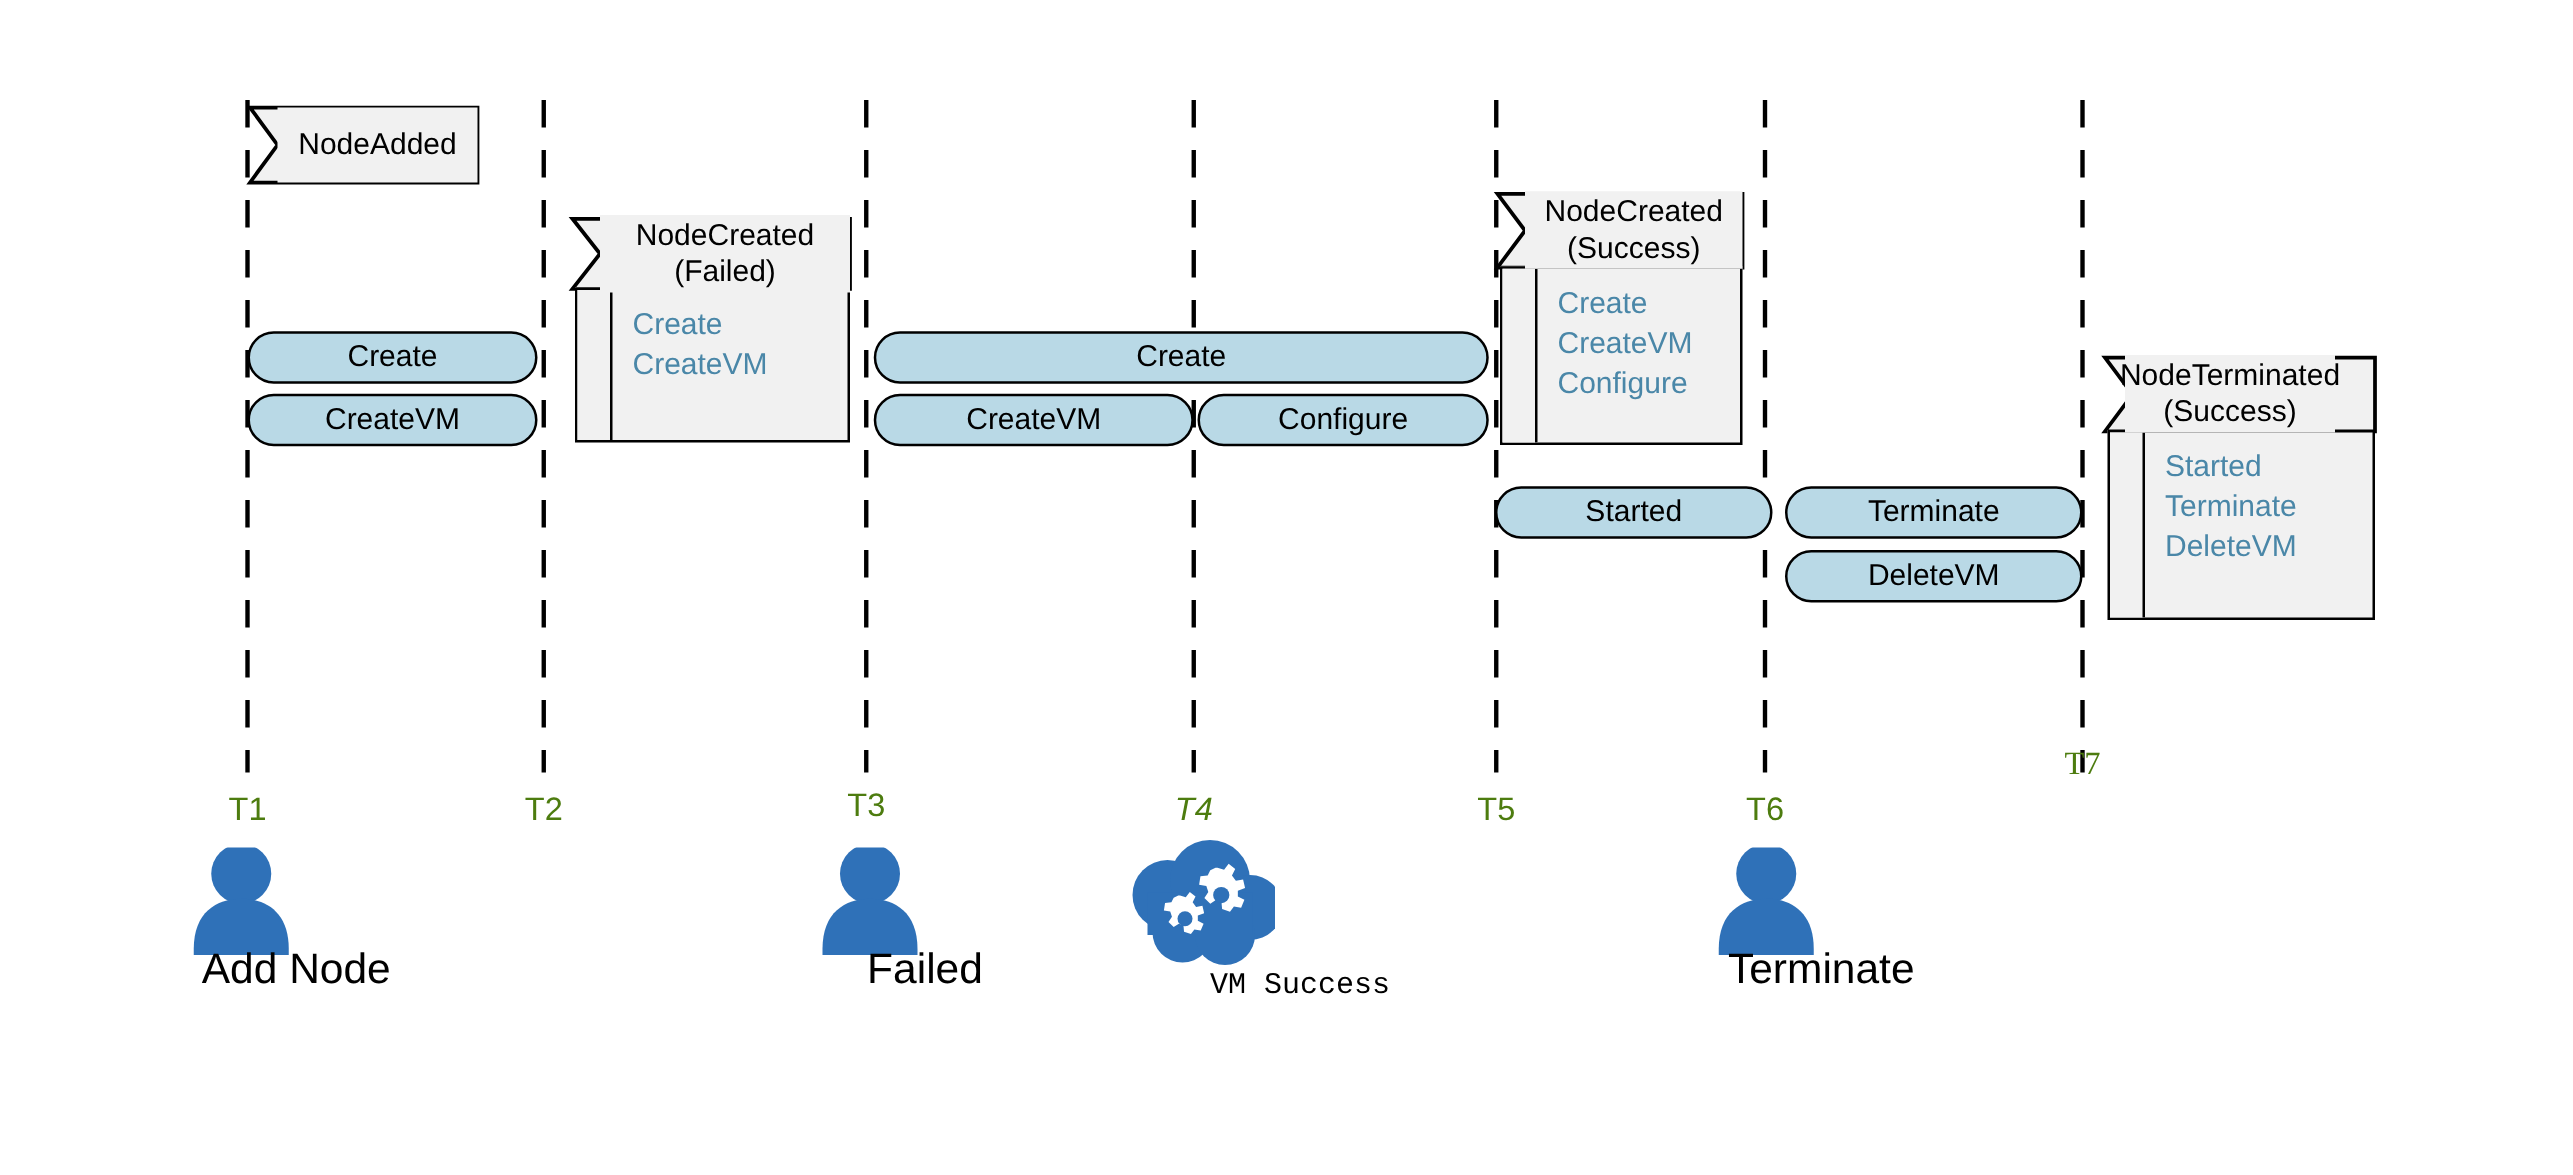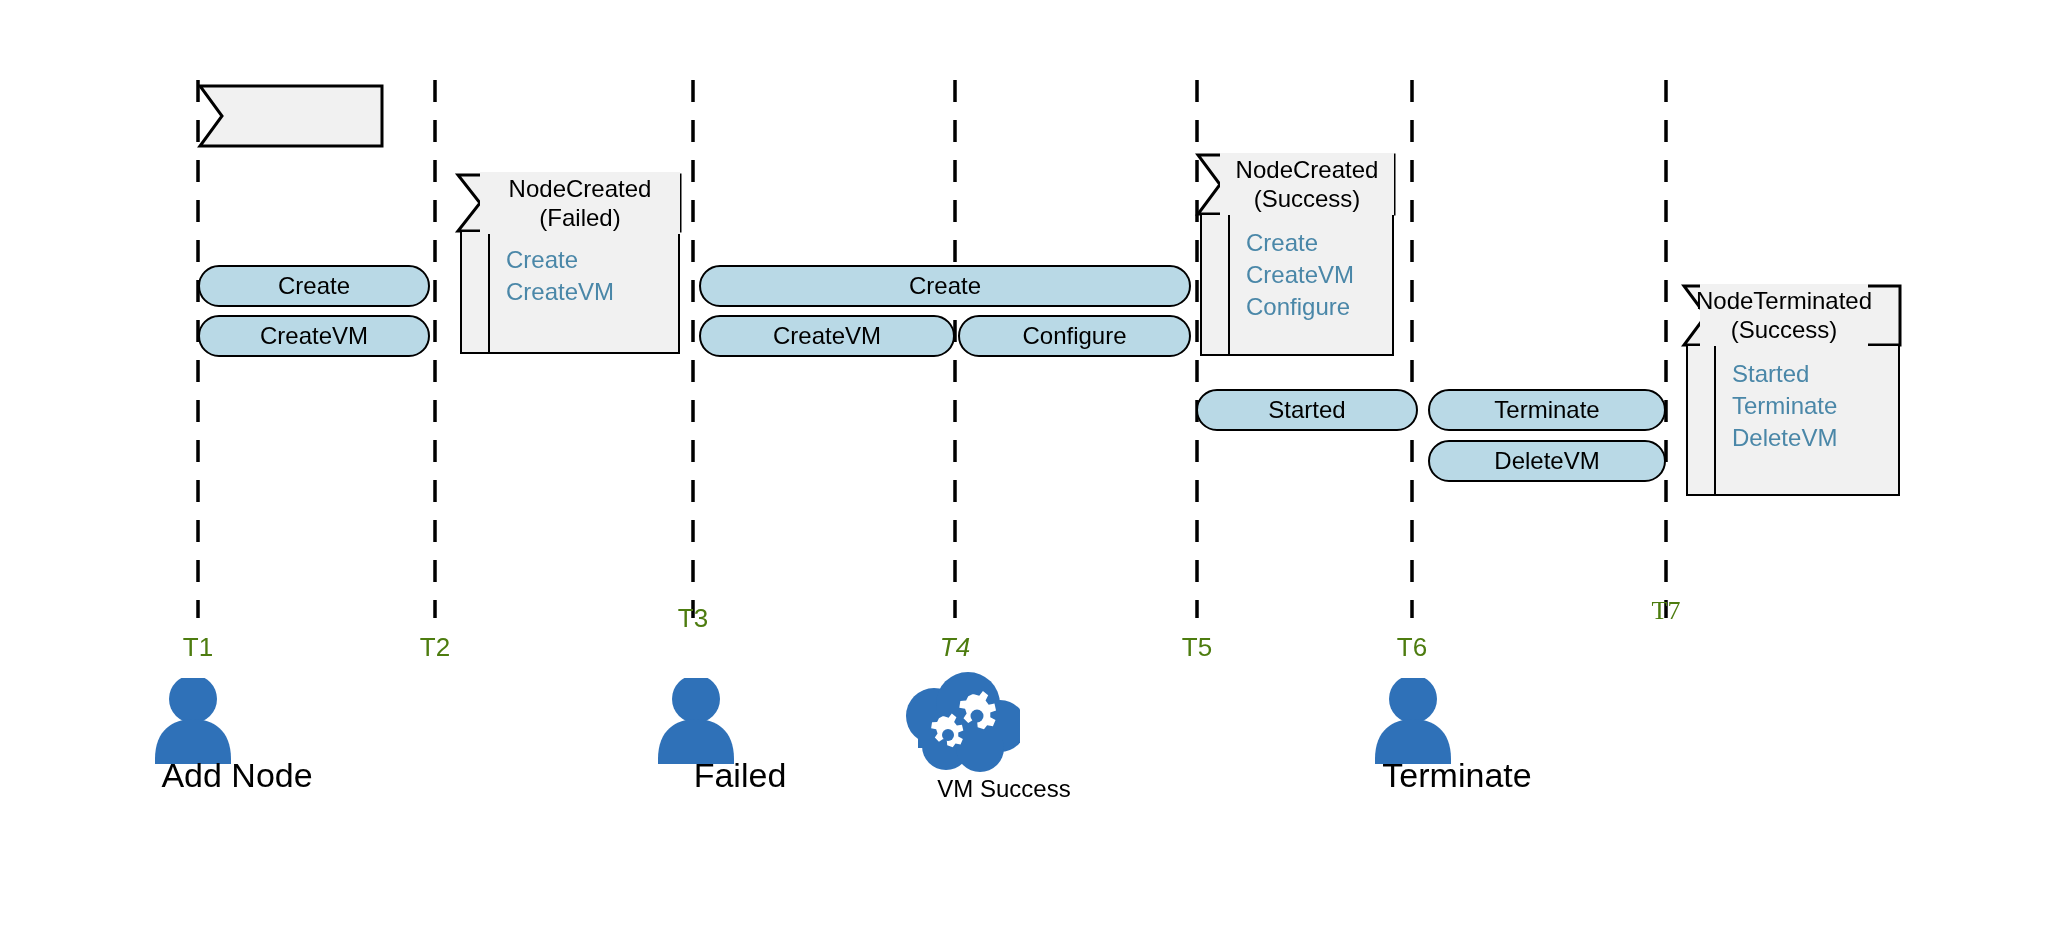--- a/index.html
+++ b/index.html
@@ -181,20 +181,23 @@
 
   <div class="state-box" style="left:1686px; top:344px; width:214px; height:152px;">
     <div class="state-gutter"></div>
     <div class="state-list">
       <span>Started</span>
       <span>Terminate</span>
       <span>DeleteVM</span>
     </div>
   </div>
 
+  <div class="evt-banner" style="left:222px; top:86px; width:160px; height:60px;">
+    <span>NodeAdded</span>
+  </div>
 
   <div class="evt-banner" style="left:480px; top:172px; width:200px; height:62px;">
     <span>NodeCreated</span>
     <span>(Failed)</span>
   </div>
 
   <div class="evt-banner" style="left:1220px; top:153px; width:174px; height:62px;">
     <span>NodeCreated</span>
     <span>(Success)</span>
   </div>
@@ -230,39 +233,39 @@
   <div class="pill" style="left:1428px; top:389px; width:238px; height:42px;">
     <span>Terminate</span>
   </div>
 
   <div class="pill" style="left:1428px; top:440px; width:238px; height:42px;">
     <span>DeleteVM</span>
   </div>
 
   <div class="tl-label" style="left:198px; top:632px;">T1</div>
   <div class="tl-label" style="left:435px; top:632px;">T2</div>
-  <div class="tl-label" style="left:693px; top:603px;">T3</div>
+  <div class="tl-label" style="left:693px; top:629px;">T3</div>
   <div class="tl-label" style="left:955px; top:632px;font-style:italic;">T4</div>
   <div class="tl-label" style="left:1197px; top:632px;">T5</div>
   <div class="tl-label" style="left:1412px; top:632px;">T6</div>
   <div class="tl-label" style="left:1666px; top:596px;font-family:Liberation Serif, serif;">T7</div>
 
   <svg class="actor-icon" style="left:193px; top:678px;" width="96" height="96" viewBox="-48 -48 96 96">
     <use href="#person-glyph"></use>
   </svg>
   <div class="actor-label big" style="left:193px; top:756px;">Add Node</div>
 
   <svg class="actor-icon" style="left:696px; top:678px;" width="96" height="96" viewBox="-48 -48 96 96">
     <use href="#person-glyph"></use>
   </svg>
   <div class="actor-label big" style="left:696px; top:756px;">Failed</div>
 
   <svg class="actor-icon" style="left:960px; top:672px;" width="120" height="112" viewBox="-60 -56 120 112">
     <use href="#cloud-gears-glyph"></use>
   </svg>
-  <div class="actor-label small" style="left:960px; top:775px;">VM Success</div>
+  <div class="actor-label small" style="left:996px; top:775px;font-family:Liberation Mono, monospace;">VM Success</div>
 
   <svg class="actor-icon" style="left:1413px; top:678px;" width="96" height="96" viewBox="-48 -48 96 96">
     <use href="#person-glyph"></use>
   </svg>
   <div class="actor-label big" style="left:1413px; top:756px;">Terminate</div>
 
 </div>
 
 </body></html>

